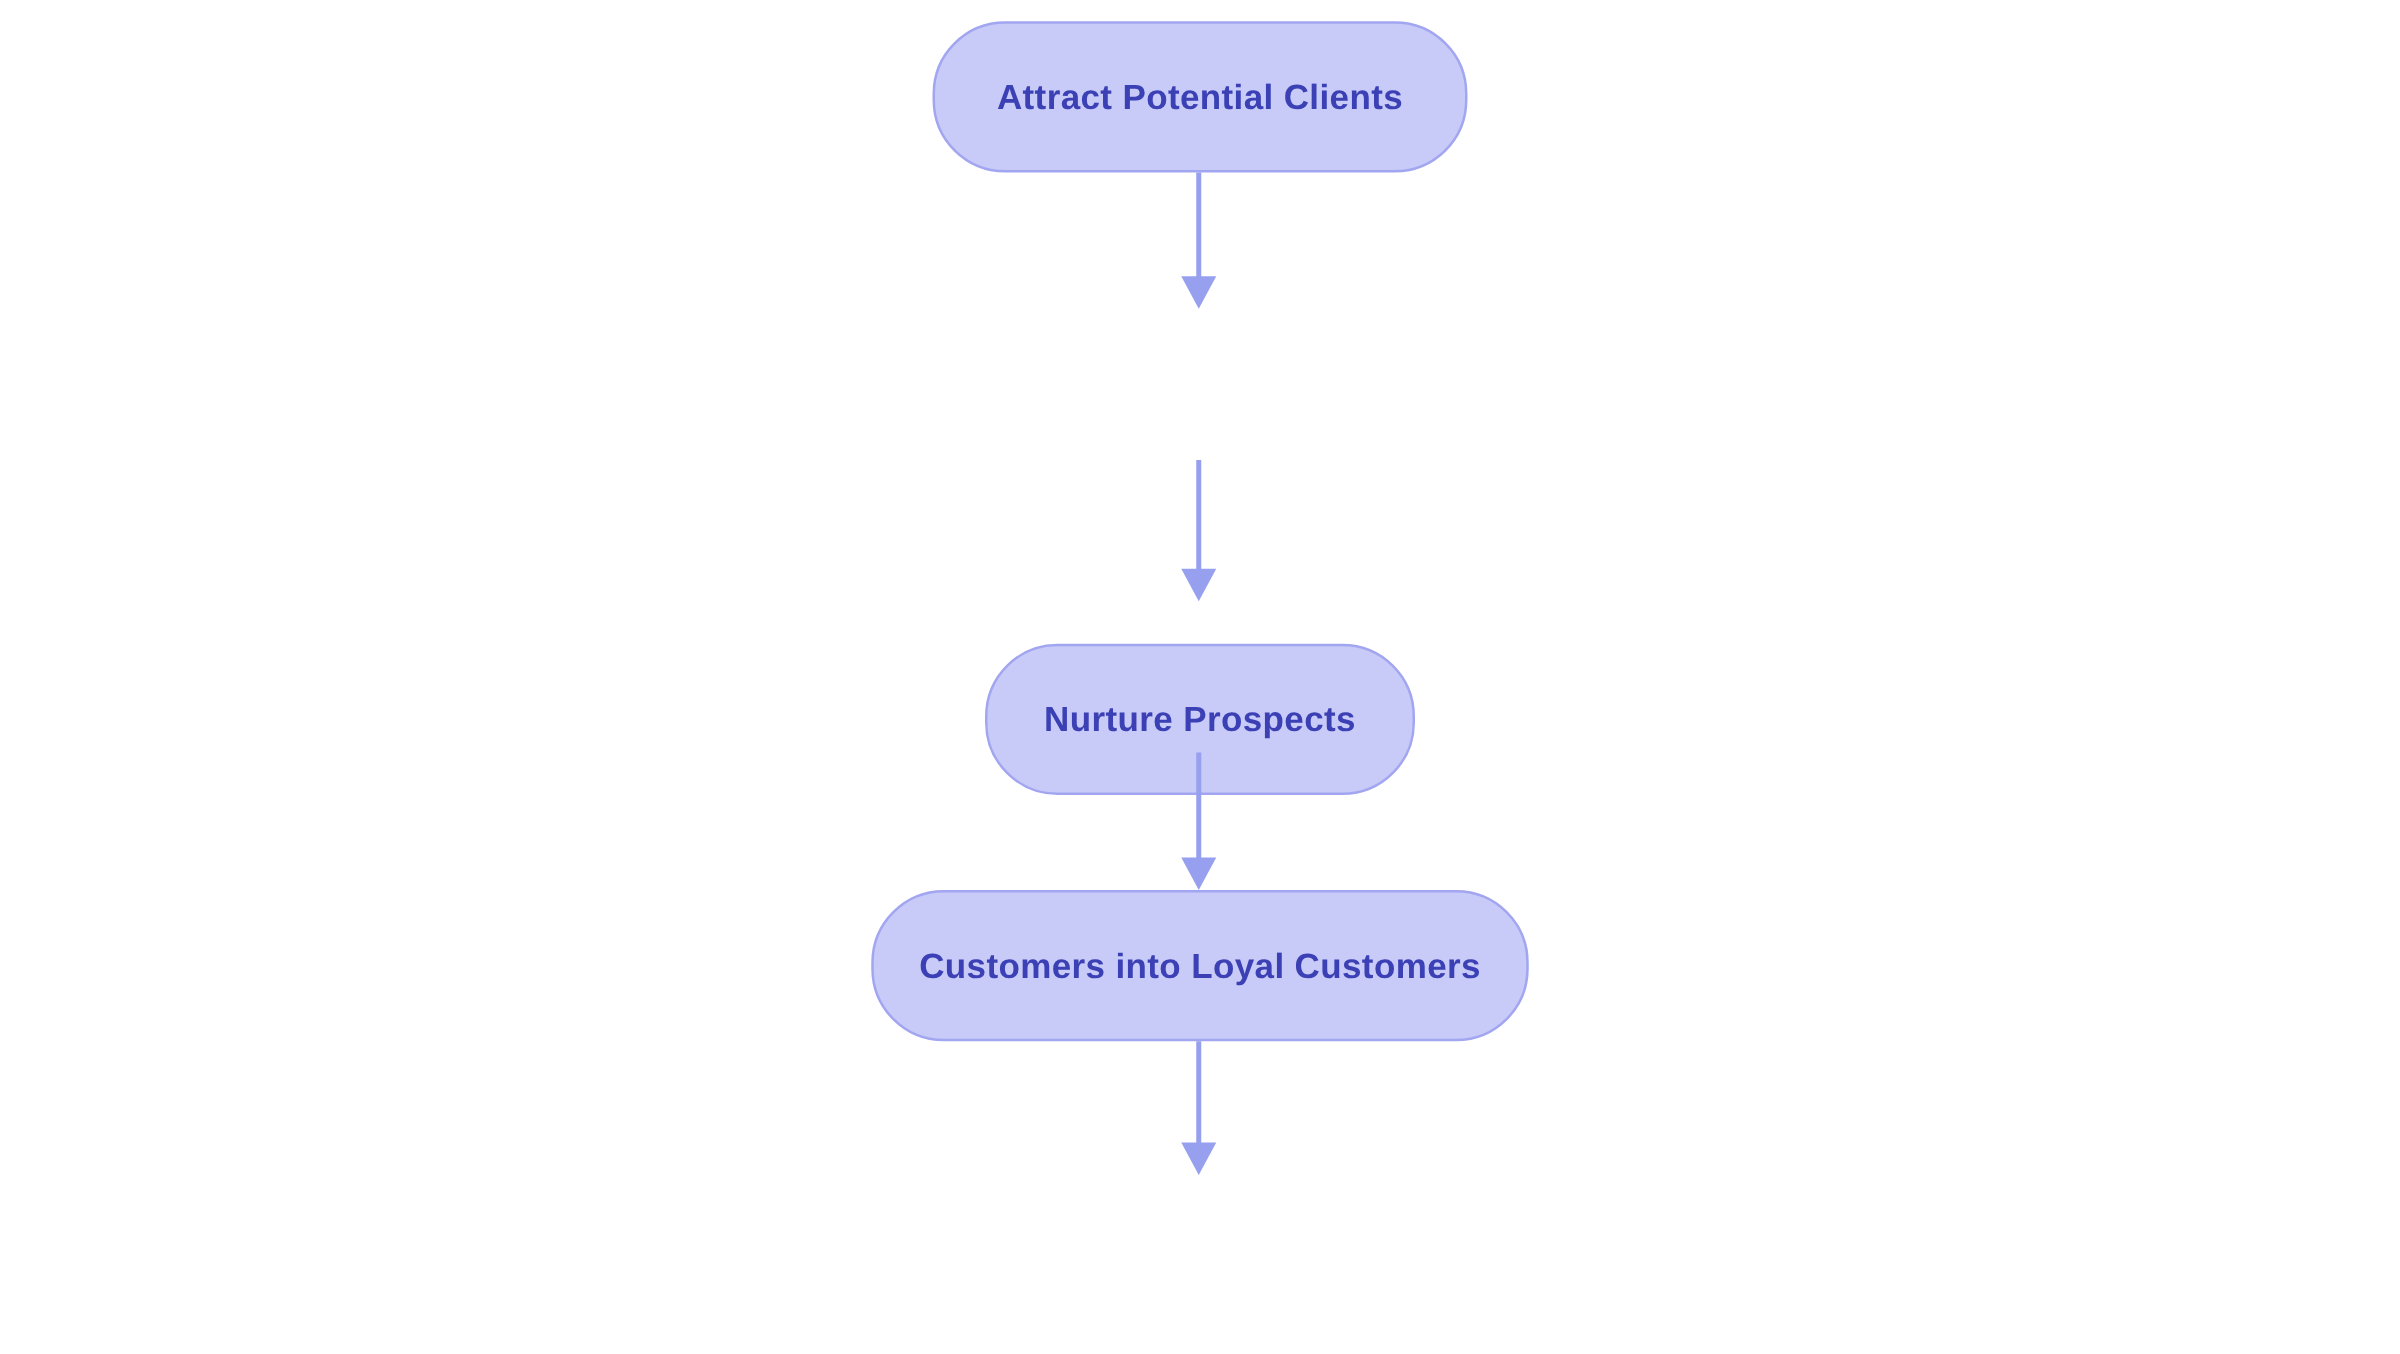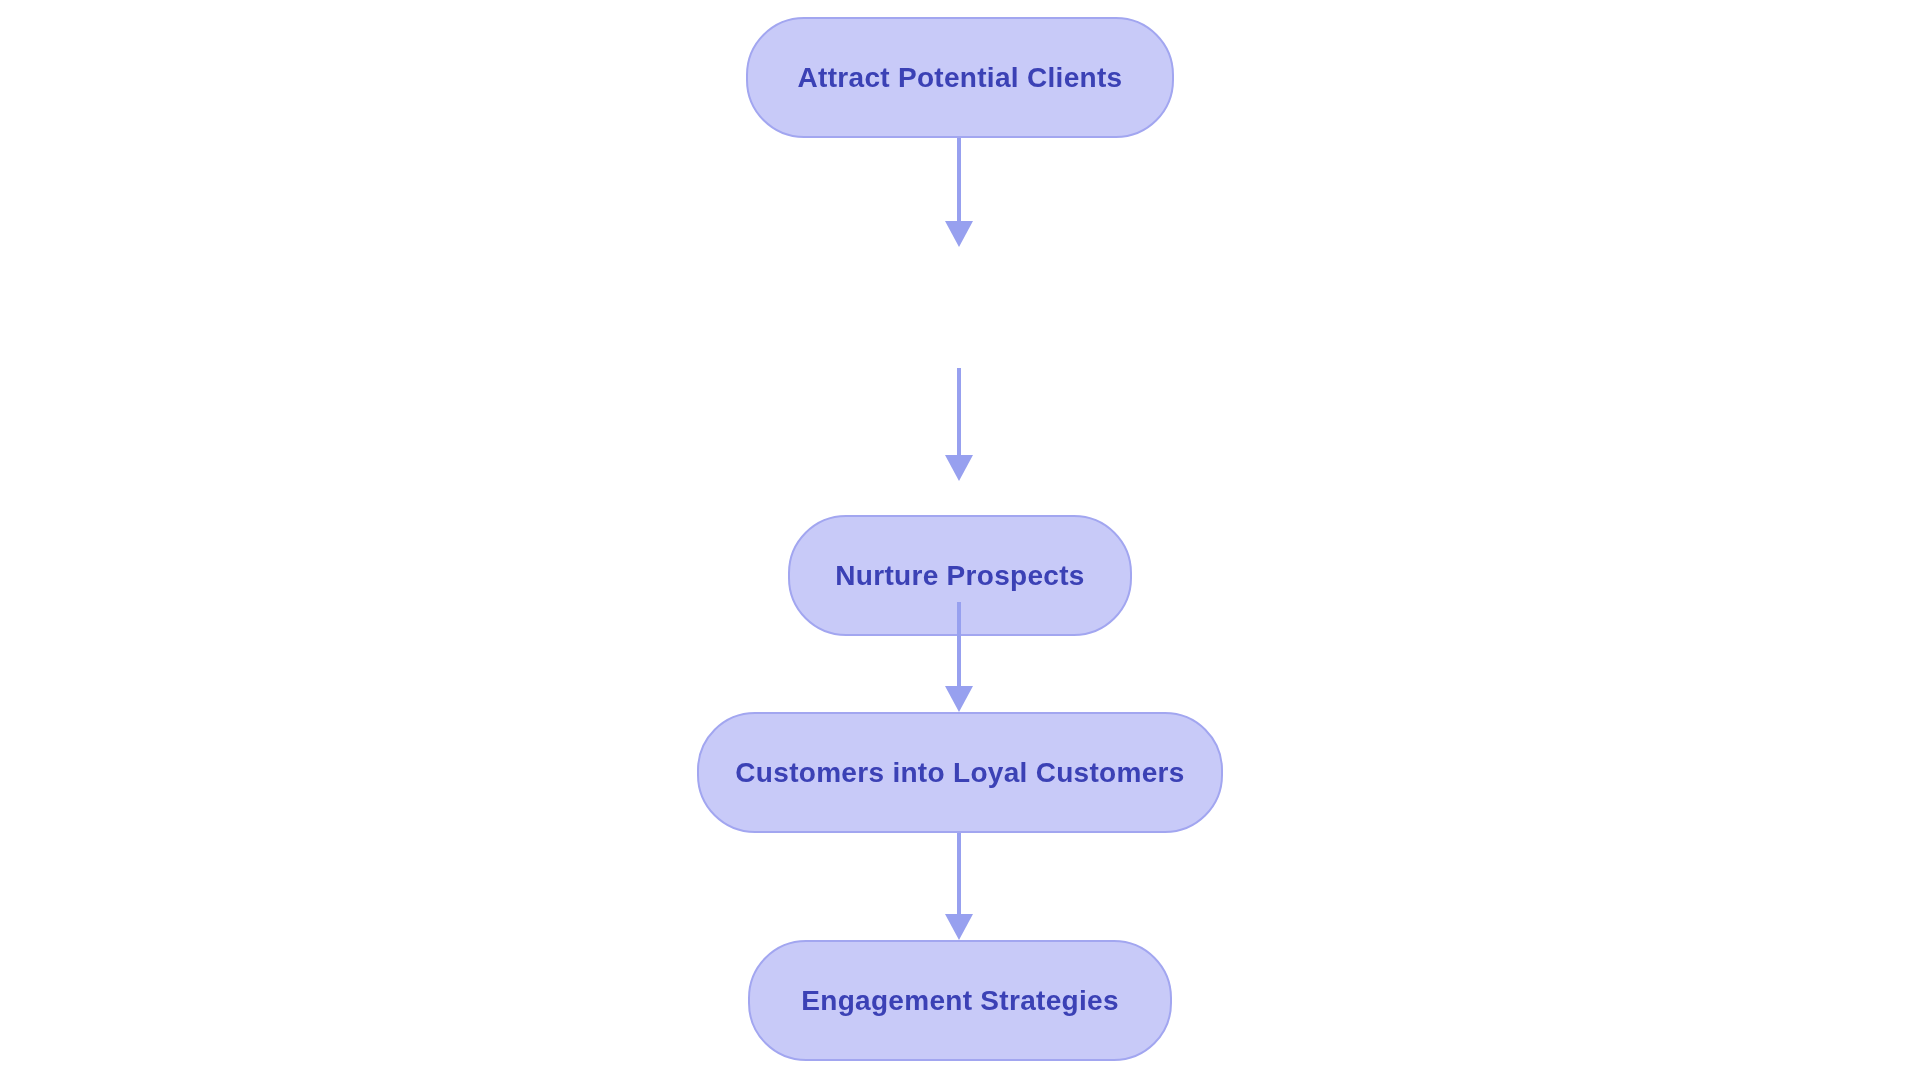--- a/index.html
+++ b/index.html
@@ -88,17 +88,14 @@
 
   <div class="flow-node node-4">
     <span>Customers into Loyal Customers</span>
   </div>
 
   <div class="arrow a4">
     <div class="shaft"></div>
     <div class="head"></div>
   </div>
 
-  <div class="flow-node node-5">
-    <span>Engagement Strategies</span>
-  </div>
 
 </div>
 
 </body></html>

